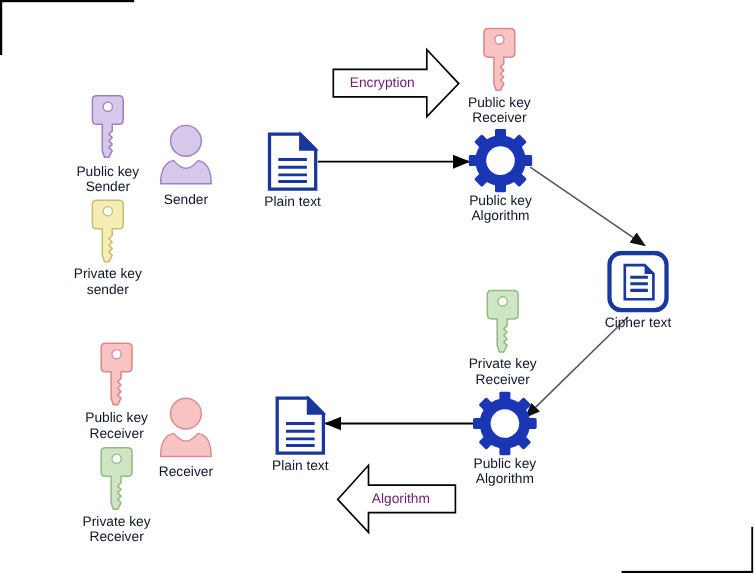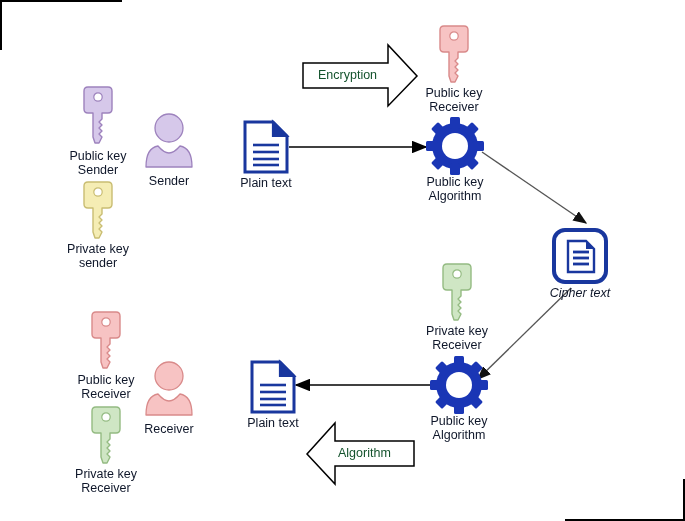--- a/index.html
+++ b/index.html
@@ -49,21 +49,21 @@
 
   .svg-layer {
     position: absolute;
     left: 0; top: 0;
     width: 685px; height: 521px;
     pointer-events: none;
   }
   .band-label {
     position: absolute;
     font-size: 12.5px;
-    color: #14532d;
+    color: #701a75;
     white-space: nowrap;
   }
 </style>
 </head>
 <body>
 
 <div id="canvas">
 
   <div class="frame-tl"></div>
   <div class="frame-br"></div>
@@ -154,21 +154,21 @@
           <rect x="0" y="24" width="12" height="10" rx="1.5" transform="rotate(45 29 29)"></rect>
           <rect x="46" y="24" width="12" height="10" rx="1.5" transform="rotate(45 29 29)"></rect>
         </g>
       </g>
       <circle cx="29" cy="29" r="13" fill="#ffffff"></circle>
     </svg>
     <div class="caption" style="top:58px;">Public key
 Algorithm</div>
   </div>
 
-  <div class="node" style="left:552px; top:228px; width:56px; height:68px;font-style:italic;">
+  <div class="node" style="left:552px; top:228px; width:56px; height:68px;">
     <svg width="56" height="56" viewBox="0 0 56 56">
       <rect x="2" y="2" width="52" height="52" rx="11" fill="#ffffff" stroke="#19379e" stroke-width="4"></rect>
       <path d="M16,13 L34,13 L42,21 L42,44 L16,44 z" fill="#ffffff" stroke="#19379e" stroke-width="2.4" stroke-linejoin="miter"></path>
       <path d="M34,13 L42,21 L34,21 z" fill="#19379e"></path>
       <g stroke="#19379e" stroke-width="2.8">
         <line x1="21" y1="24" x2="37" y2="24"></line>
         <line x1="21" y1="30" x2="37" y2="30"></line>
         <line x1="21" y1="36" x2="37" y2="36"></line>
       </g>
     </svg>

